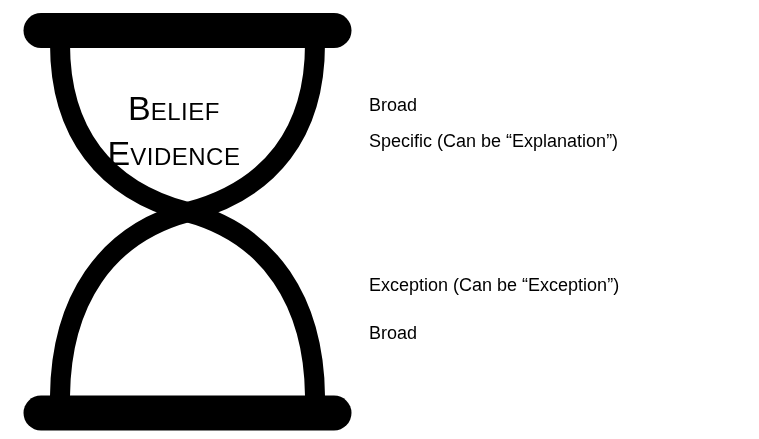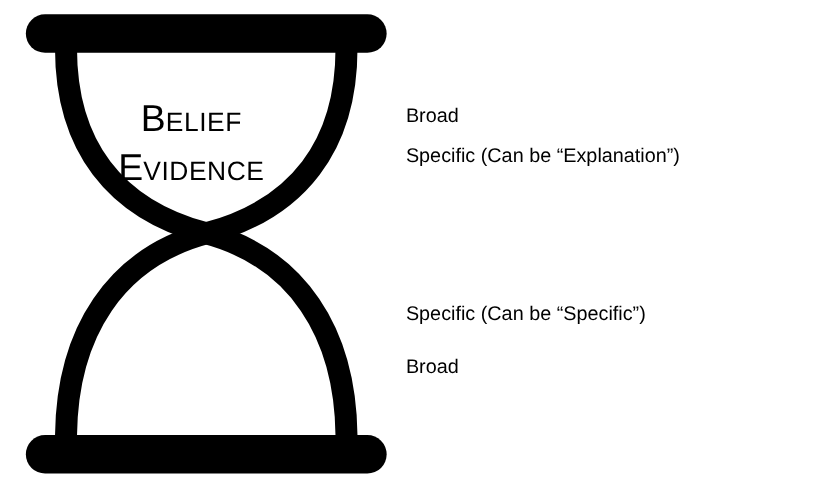--- a/index.html
+++ b/index.html
@@ -61,16 +61,16 @@
 
   <div class="hg-label row-belief">
     <span class="initial">B</span><span class="rest">ELIEF</span>
   </div>
   <div class="hg-label row-example">
     <span class="initial">E</span><span class="rest">VIDENCE</span>
   </div>
 
   <div class="annotation ann-row-1">Broad</div>
   <div class="annotation ann-row-2">Specific (Can be “Explanation”)</div>
-  <div class="annotation ann-row-3">Specific (Can be “Specific”)</div>
+  <div class="annotation ann-row-3">Exception (Can be “Exception”)</div>
   <div class="annotation ann-row-4">Broad</div>
 
 </div>
 
 </body></html>

